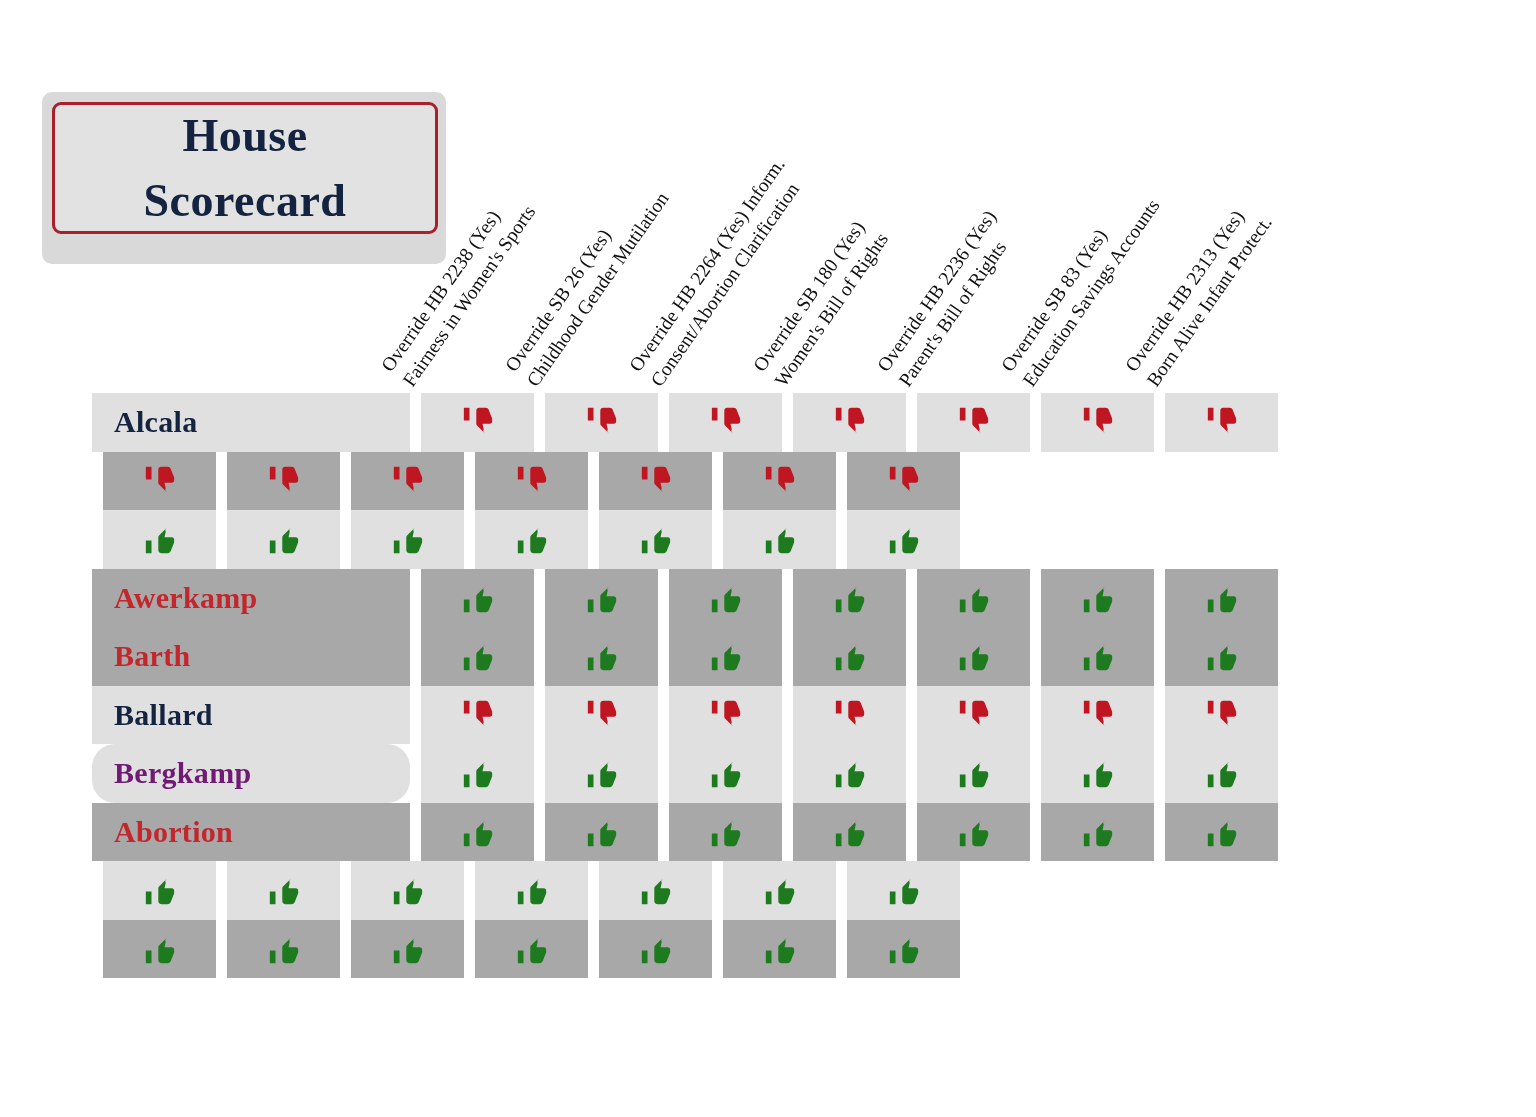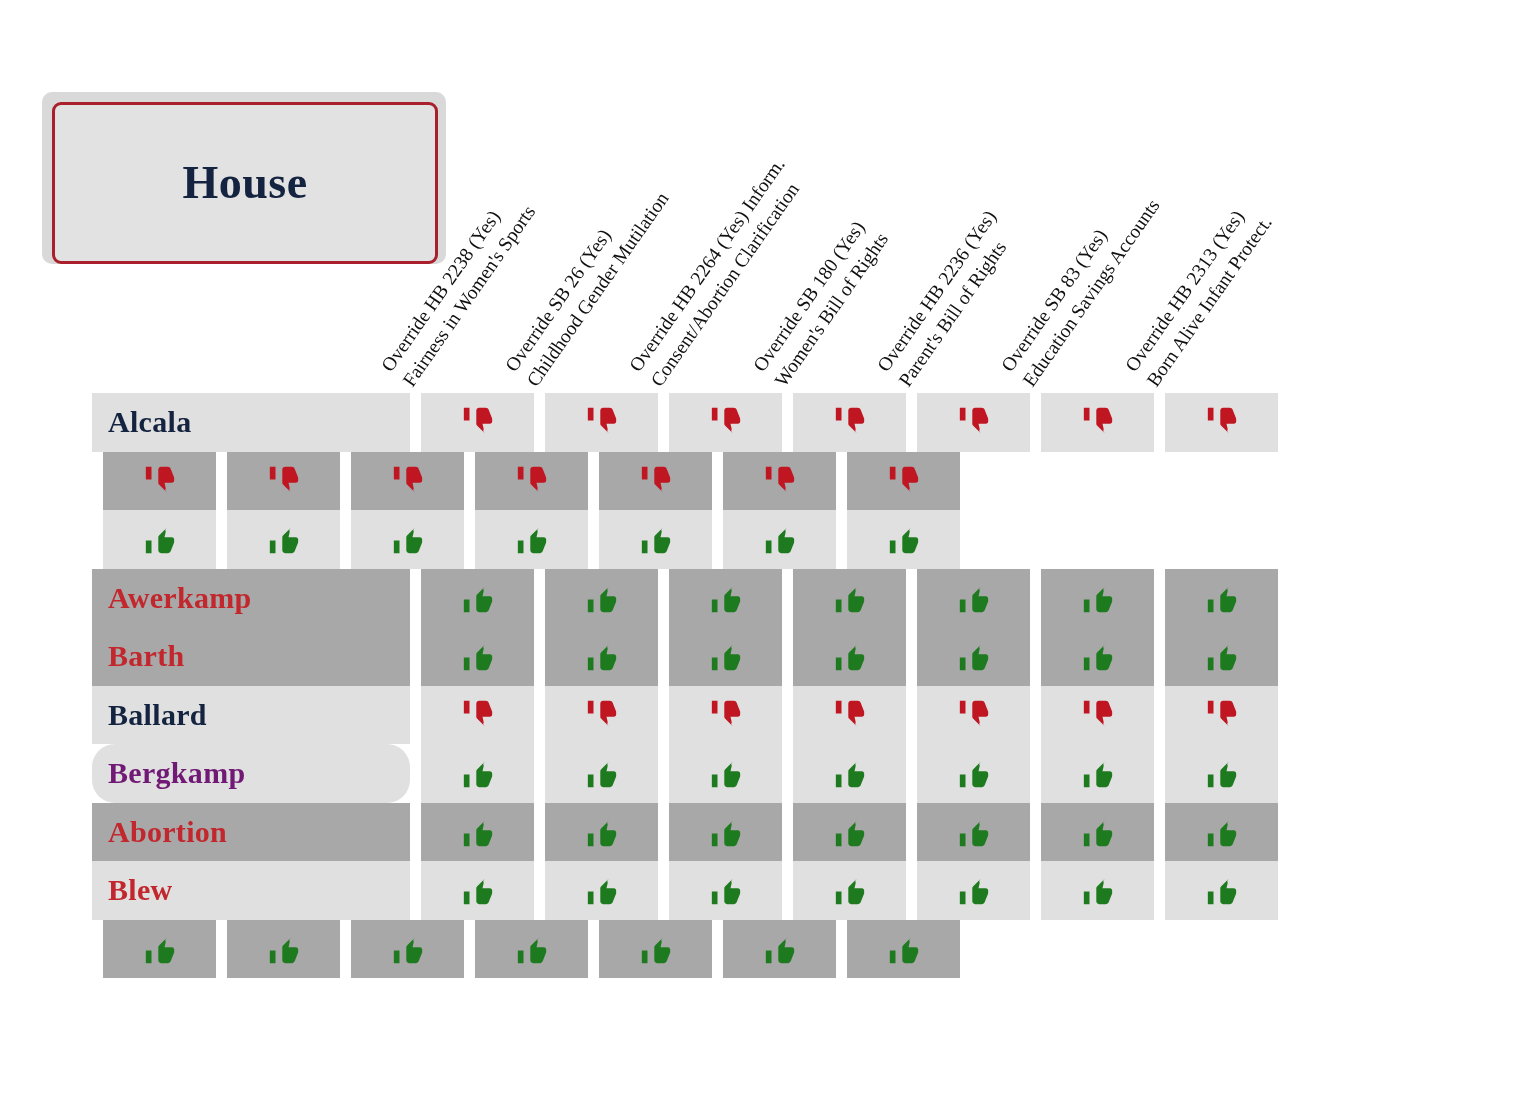--- a/index.html
+++ b/index.html
@@ -23,21 +23,21 @@
     width: 404px;
     height: 172px;
     background: #d9d9d9;
     border-radius: 10px;
   }
   #title-card {
     position: absolute;
     left: 52px;
     top: 102px;
     width: 386px;
-    height: 162px;
+    height: 132px;
     background: #e2e2e2;
     border: 3px solid #a9202c;
     border-radius: 9px;
     display: flex;
     flex-direction: column;
     align-items: center;
     justify-content: center;
     box-sizing: border-box;
   }
   #title-card .tline {
@@ -81,21 +81,21 @@
   .row {
     display: flex;
     align-items: stretch;
     height: 58.5px;
     margin-bottom: 0px;
   }
   .name-cell {
     width: 318px;
     display: flex;
     align-items: center;
-    padding-left: 16px;
+    padding-left: 22px;
     box-sizing: border-box;
     font-family: "Liberation Serif", serif;
     font-weight: bold;
     font-size: 30px;
     letter-spacing: 0.3px;
   }
   .vote-cell {
     width: 113px;
     margin-left: 11px;
     display: flex;
@@ -114,20 +114,21 @@
   }
   .thumb.up { fill: #1e7a1e; }
   .thumb.down { fill: #bf1622; }
 </style>
 </head>
 <body>
 
 <div id="title-shadow"></div>
 <div id="title-card">
   <div class="tline">House</div>
+  <div class="tline">Scorecard</div>
 </div>
 
 <div id="headers">
     <div class="col-header" style="left: 418px;">
       <span class="l1">Override HB 2238 (Yes)</span>
       <span class="l2">Fairness in Women's Sports</span>
     </div>
     <div class="col-header" style="left: 542px;">
       <span class="l1">Override SB 26 (Yes)</span>
       <span class="l2">Childhood Gender Mutilation</span>
@@ -451,21 +452,20 @@
           <path d="M2 13h4v9H2zM8 22h9.4c1 0 1.9-.6 2.2-1.5l2.3-5.8c.1-.2.1-.5.1-.7v-1.6c0-.9-.7-1.6-1.6-1.6h-5.2l.8-3.8v-.3c0-.4-.1-.7-.4-1L16.8 4 11.3 9.6c-.3.3-.5.7-.5 1.2V20c0 1.1.9 2 2 2H8z"></path>
         </svg>
       </div>
       <div class="vote-cell">
         <svg viewBox="0 0 24 24" class="thumb up">
           <path d="M2 13h4v9H2zM8 22h9.4c1 0 1.9-.6 2.2-1.5l2.3-5.8c.1-.2.1-.5.1-.7v-1.6c0-.9-.7-1.6-1.6-1.6h-5.2l.8-3.8v-.3c0-.4-.1-.7-.4-1L16.8 4 11.3 9.6c-.3.3-.5.7-.5 1.2V20c0 1.1.9 2 2 2H8z"></path>
         </svg>
       </div>
     </div>
     <div class="row band-light">
-      <div class="name-cell" style="color: rgb(193, 39, 45);">Blew</div>
       <div class="vote-cell">
         <svg viewBox="0 0 24 24" class="thumb up">
           <path d="M2 13h4v9H2zM8 22h9.4c1 0 1.9-.6 2.2-1.5l2.3-5.8c.1-.2.1-.5.1-.7v-1.6c0-.9-.7-1.6-1.6-1.6h-5.2l.8-3.8v-.3c0-.4-.1-.7-.4-1L16.8 4 11.3 9.6c-.3.3-.5.7-.5 1.2V20c0 1.1.9 2 2 2H8z"></path>
         </svg>
       </div>
       <div class="vote-cell">
         <svg viewBox="0 0 24 24" class="thumb up">
           <path d="M2 13h4v9H2zM8 22h9.4c1 0 1.9-.6 2.2-1.5l2.3-5.8c.1-.2.1-.5.1-.7v-1.6c0-.9-.7-1.6-1.6-1.6h-5.2l.8-3.8v-.3c0-.4-.1-.7-.4-1L16.8 4 11.3 9.6c-.3.3-.5.7-.5 1.2V20c0 1.1.9 2 2 2H8z"></path>
         </svg>
       </div>

